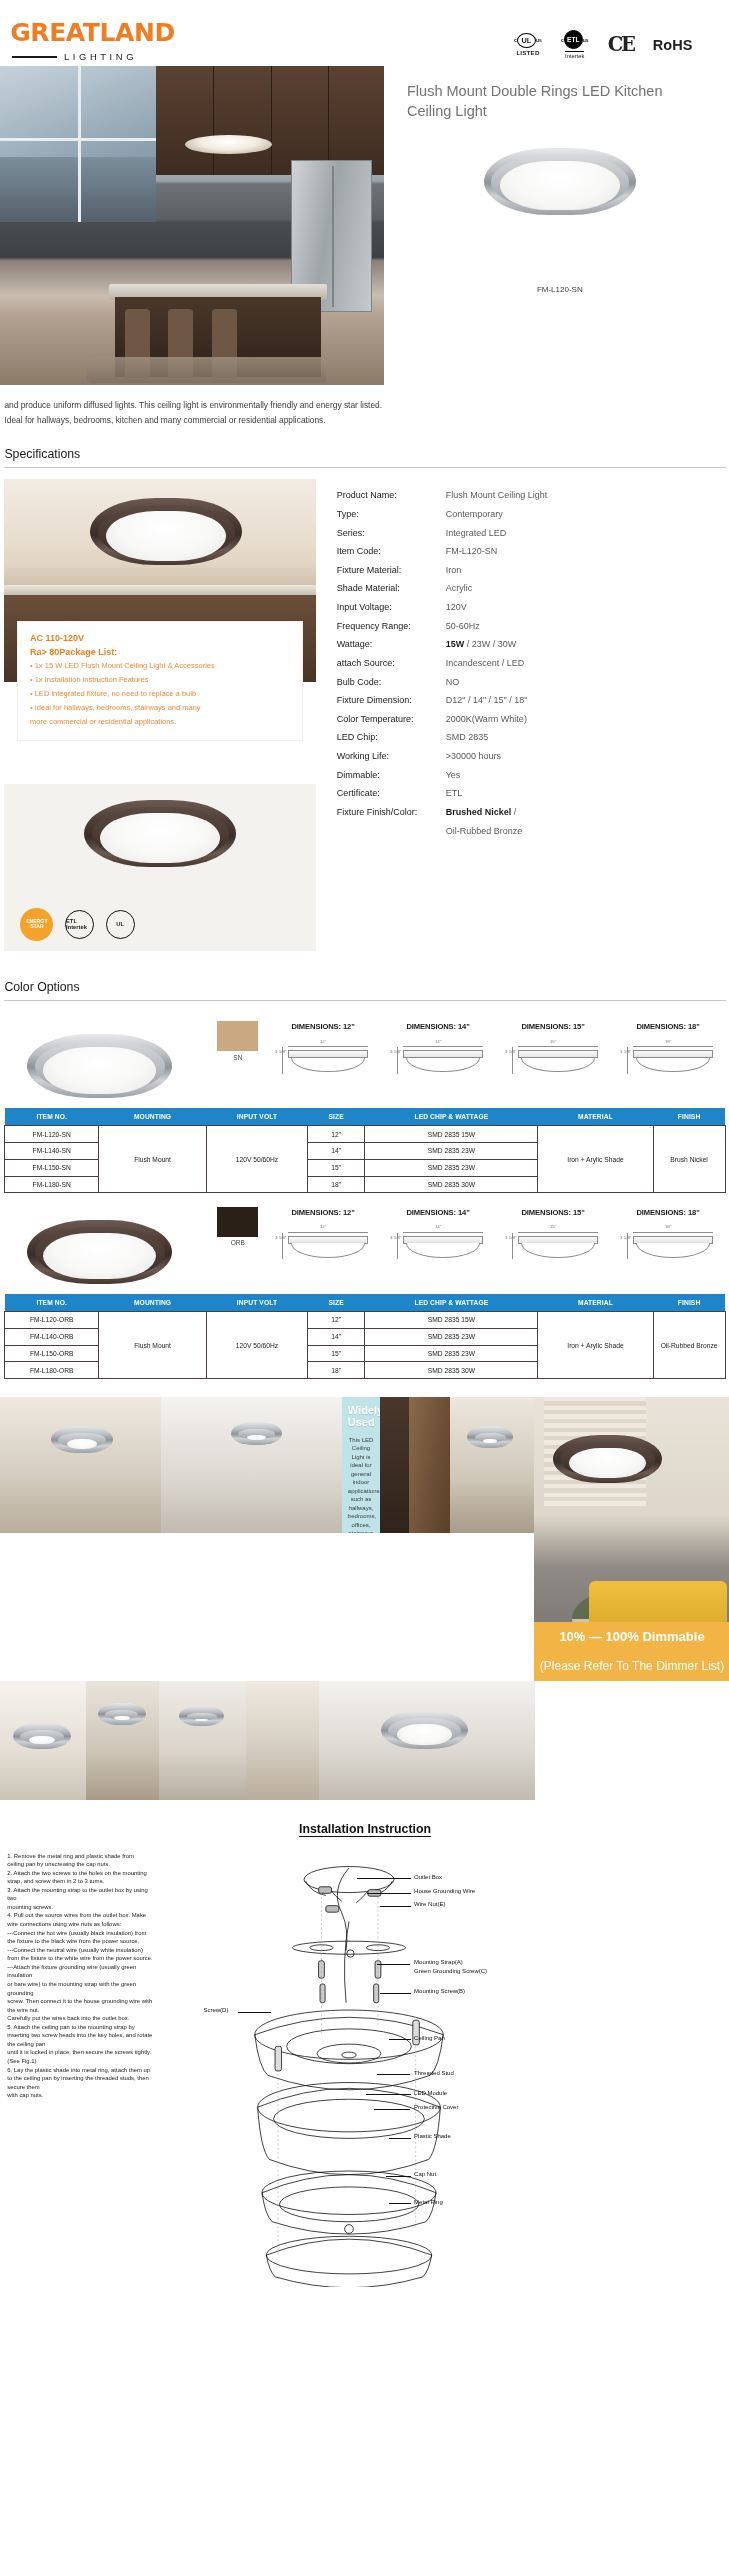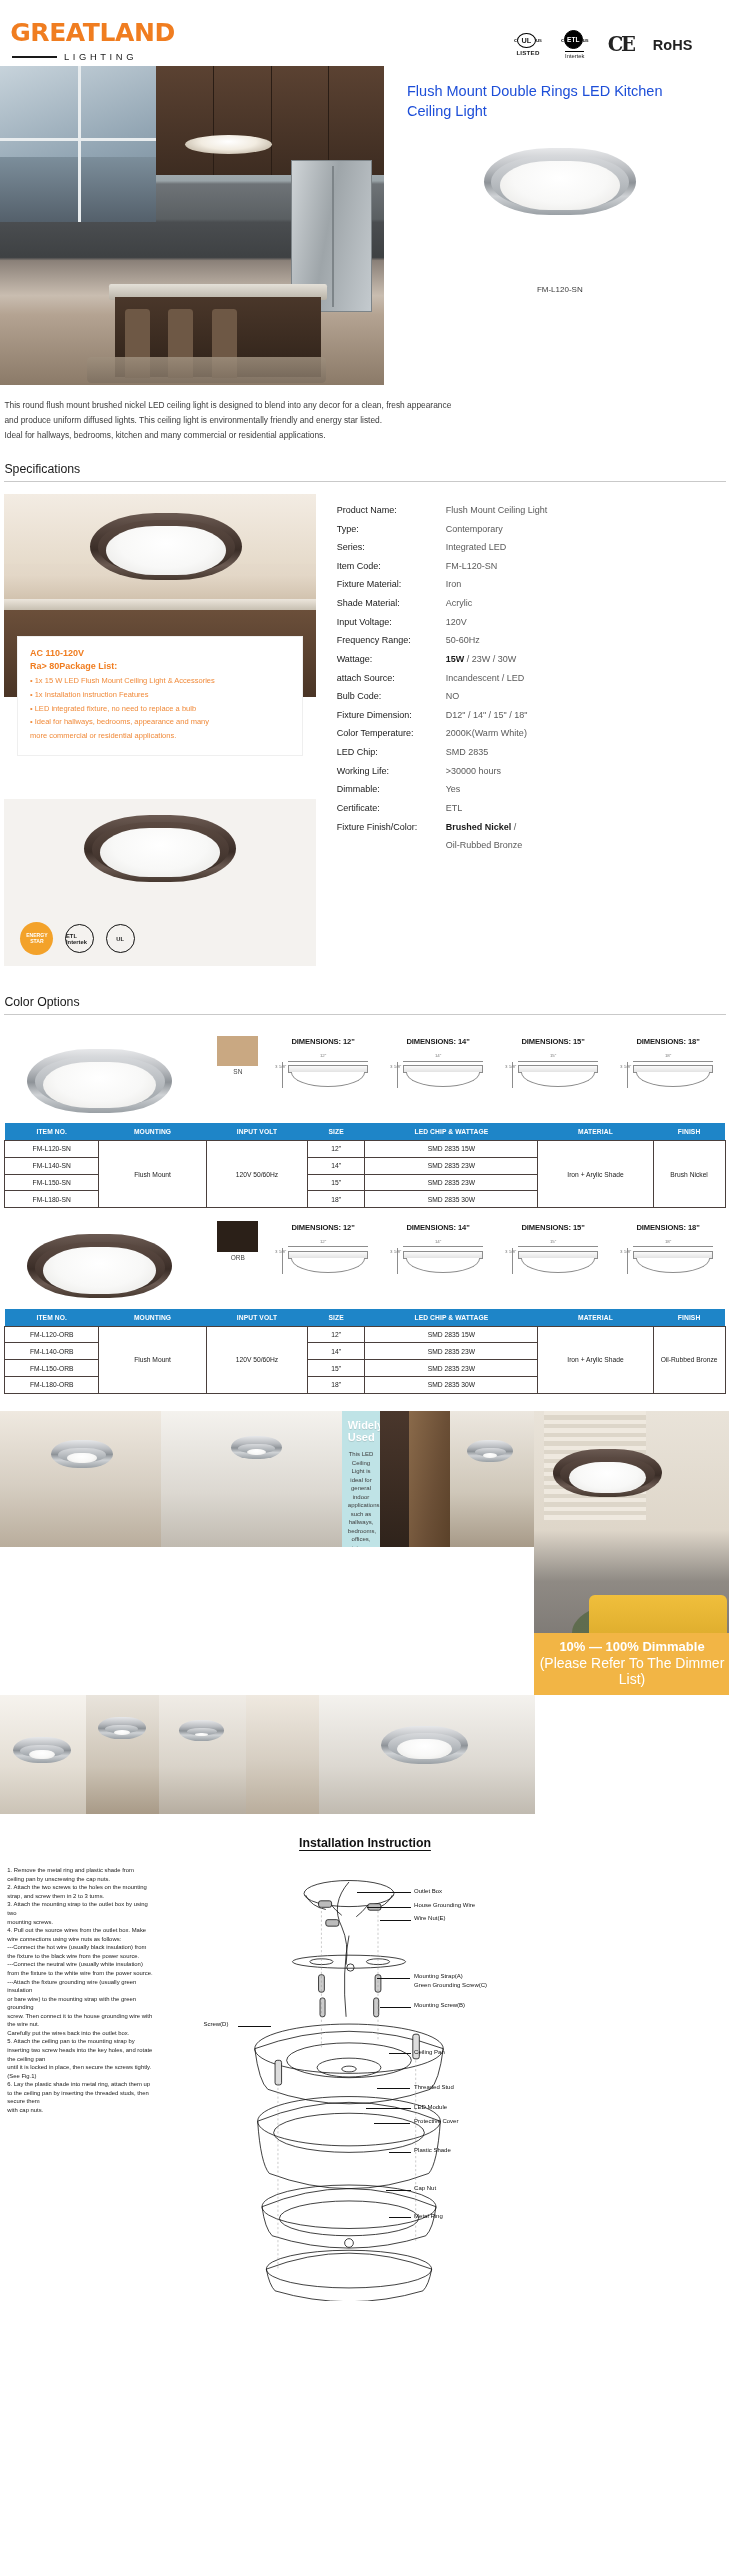--- a/index.html
+++ b/index.html
@@ -28,21 +28,21 @@
   .cert-label { font-size:6.2px; font-weight:700; margin-top:1.5px; letter-spacing:0.2px; }
   .etl-circle { width:19px; height:19px; border:1.8px solid #000; border-radius:50%; display:flex; align-items:center; justify-content:center; font-size:6.5px; font-weight:700; background:#000; color:#fff; }
   .etl-label { font-size:5.8px; margin-top:1.5px; border-top:0.7px solid #000; padding-top:0.7px; }
   .ce-mark { font-size:19.6px; font-weight:700; letter-spacing:-2.2px; font-family:"DejaVu Serif", serif; }
   .rohs-mark { font-size:14.5px; font-weight:700; }
 
   
   .hero { display:flex; gap:0; padding:0 0 0 0; }
   .hero-left { width:384px; height:319px; position:relative; overflow:hidden; }
   .hero-right { flex:1; position:relative; padding:16px 17.4px 0 23px; }
-  .hero-title { font-size:14.5px; font-weight:400; line-height:1.35; color:#1d4ed8; max-width:290px; }
+  .hero-title { font-size:14.5px; font-weight:400; line-height:1.35; color:#737373; max-width:290px; }
   .hero-prod { margin-top:26px; display:flex; flex-direction:column; align-items:center; }
   .hero-code { font-size:8px; color:#3a3a3a; margin-top:70px; }
 
   
   .kitchen { position:absolute; inset:0; background:
       linear-gradient(180deg,#dfe3e6 0%, #cfd6da 22%, #b9c2c6 23%, #9aa4a8 36%, #6e7377 37%, #5a5f62 48%, #4a4d50 49%, #3e4143 60%, #8a8078 61%, #c9bdb0 72%, #b4a392 78%, #8b7a68 100%);
   }
   .k-window { position:absolute; left:0; top:0; width:156px; height:156px; background:linear-gradient(160deg,#c7d3db,#93a6b4 55%, #6f8494); }
   .k-window:before { content:""; position:absolute; left:0; top:58%; width:100%; height:42%;
       background:linear-gradient(180deg,#7c8e9b,#54606b); }
@@ -124,21 +124,21 @@
 
   
   .gallery { margin-top:17.4px; }
   .g-row { display:flex; }
   .g-cell { position:relative; overflow:hidden; }
   .widely { position:absolute; left:0; top:0; width:100%; height:100%; background:#bfe3e6; padding:7.3px 5.8px; text-align:center; }
   .widely-h { color:#fff; font-size:11px; font-weight:700; line-height:1.15; text-shadow:0 0.7px 0.7px rgba(0,0,0,.12); }
   .widely-p { margin-top:6.5px; color:#3d3d3d; font-size:6px; line-height:1.42; }
   .dim-banner { position:absolute; left:0; right:0; bottom:0; background:#f2b545; padding:6.5px 0 8px 0; text-align:center; }
   .dim-banner-h { color:#fff; font-size:13px; font-weight:600; }
-  .dim-banner-s { color:#fff; font-size:14px; margin-top:1px; }
+  .dim-banner-s { color:#fff; font-size:12px; margin-top:15px; }
 
   
   .scene { position:absolute; inset:0; }
   .sc-a { background:linear-gradient(180deg,#efe9e0,#d6cec2 55%,#b9ad9c); }
   .sc-b { background:linear-gradient(180deg,#f4f2ee,#dcd8d1 60%,#c0bab0); }
   .sc-c { background:linear-gradient(180deg,#ece7df,#cfc7b9 60%,#a79a88); }
   .sc-d { background:linear-gradient(180deg,#f6f3ee,#e4ded4 60%,#cbc3b6); }
   .sc-e { background:linear-gradient(180deg,#e9e4dc,#cdc4b6 60%,#a89a87); }
   .sc-f { background:linear-gradient(180deg,#f0ece6,#d9d3c9 60%,#b6ada0); }
   .sc-liv { background:linear-gradient(180deg,#e9e3d9 0%, #ded6c9 42%, #8f8a84 60%, #6d6a67 100%); }
@@ -231,21 +231,20 @@
           <div class="ring-outer"></div>
             <div class="ring-inner"></div>
             <div class="lens"></div>
         </div>
         <div class="hero-code">FM-L120-SN</div>
       </div>
     </div>
   </div>
 
   <div class="desc">
-    <div>This round flush mount brushed nickel LED ceiling light is designed to blend into any decor for a clean, fresh appearance</div>
     <div>and produce uniform diffused lights. This ceiling light is environmentally friendly and energy star listed.</div>
     <div>Ideal for hallways, bedrooms, kitchen and many commercial or residential applications.</div>
   </div>
 
   <div class="sec-head">Specifications</div>
   <div class="sec-rule"></div>
 
   <div class="spec-wrap">
     <div class="spec-img">
       <div class="spec-photo">
@@ -260,21 +259,21 @@
         <div class="sp-counter"></div>
         <div class="sp-cab"></div>
       </div>
 
       <div class="pkg-box">
         <div class="pkg-head">AC 110-120V</div>
         <div class="pkg-head">Ra&gt; 80Package List:</div>
         <div class="pkg-li">• <span>1x 15 W LED Flush Mount Ceiling Light &amp; Accessories</span></div>
         <div class="pkg-li">• <span>1x Installation instruction Features</span></div>
         <div class="pkg-li">• <span>LED integrated fixture, no need to replace a bulb</span></div>
-        <div class="pkg-li">• <span>Ideal for hallways, bedrooms, appearance and many</span></div>
+        <div class="pkg-li">• <span>Ideal for hallways, bedrooms, stairways and many</span></div>
         <div class="pkg-li">more commercial or residential applications.</div>
       </div>
 
       <div class="spec-photo2">
         <div class="sp2-fix">
           <div class="fixture orb">
             <div class="ring-outer"></div>
               <div class="ring-inner"></div>
               <div class="lens"></div>
           </div>

